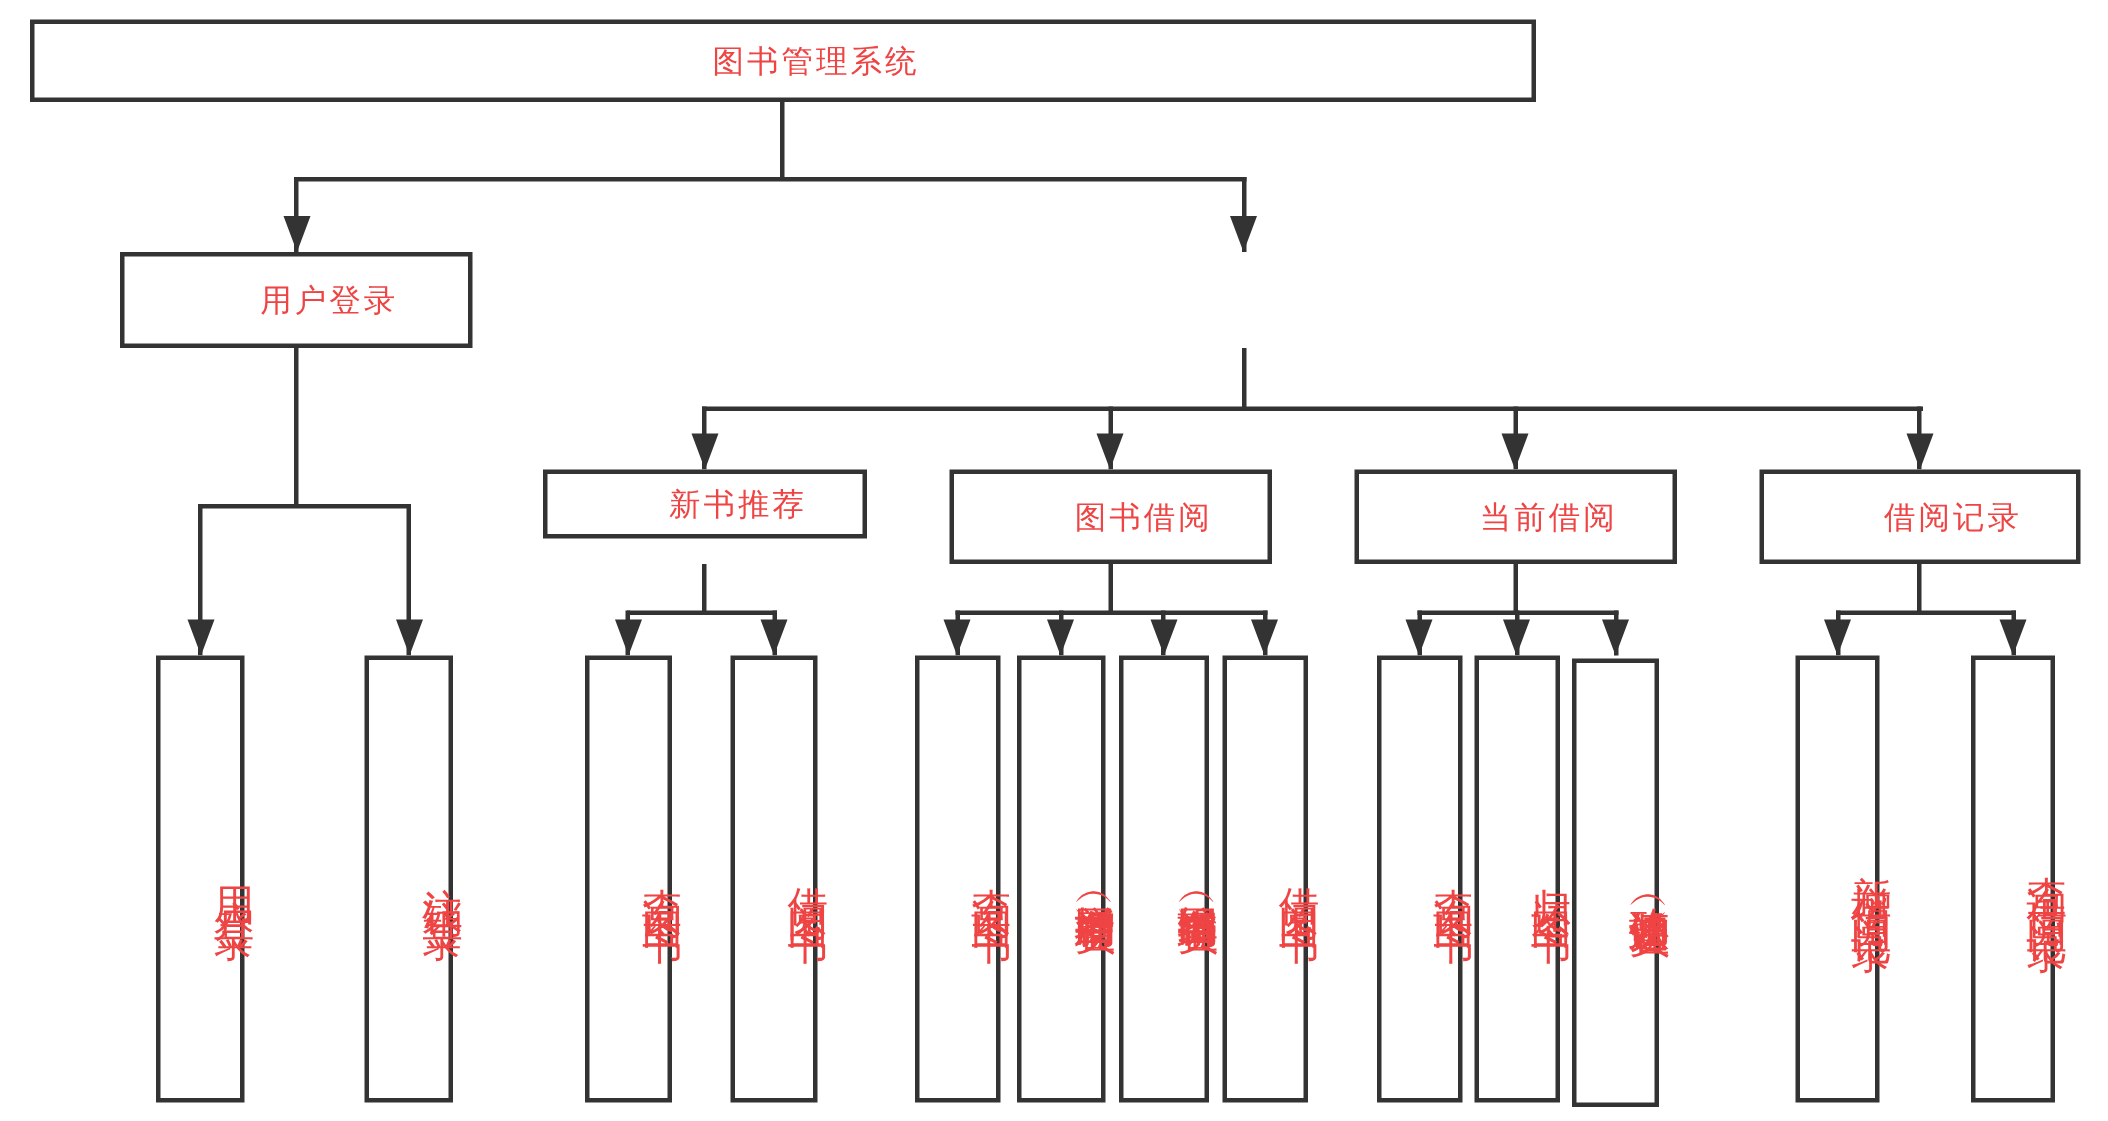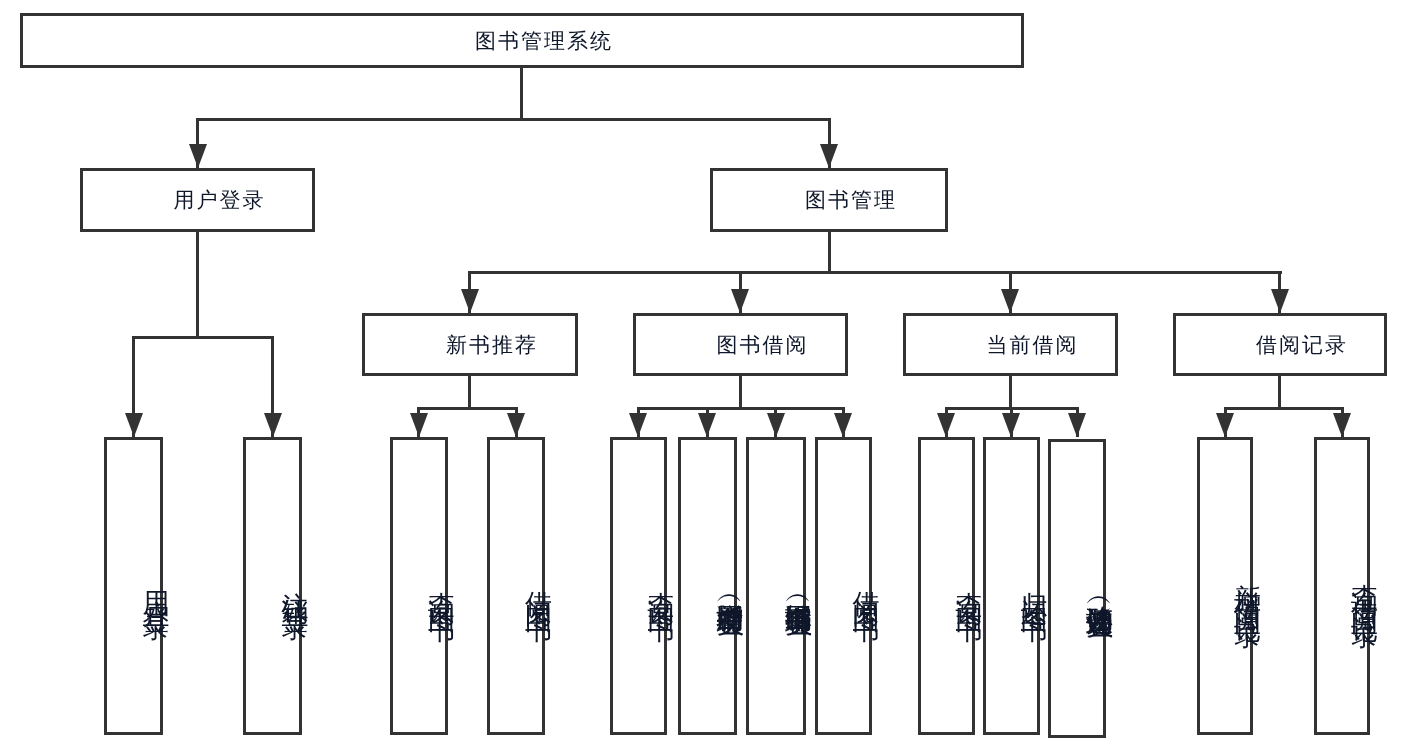--- a/index.html
+++ b/index.html
@@ -11,21 +11,21 @@
     overflow:hidden;
   }
   .box{
     position:absolute;
     box-sizing:border-box;
     border:3px solid #333333;
     background:#ffffff;
     display:flex;
     align-items:center;
     justify-content:center;
-    color:#0f172a;
+    color:#ef4444;
     padding-left:44px;
   }
   .hbox .label{
     font-size:21px;
     letter-spacing:2px;
     white-space:nowrap;
   }
   .vbox .label{
     writing-mode:vertical-rl;
     text-orientation:mixed;
@@ -65,43 +65,40 @@
   <div class="vl" style="left:520px;top:68px;height:51px;"></div>
   <div class="hl" style="left:197px;top:118px;width:634px;"></div>
   <div class="vl" style="left:196px;top:118px;height:50px;"></div>
   <div class="arrow" style="left:189px;top:144px;"></div>
   <div class="vl" style="left:828px;top:118px;height:50px;"></div>
   <div class="arrow" style="left:820px;top:144px;"></div>
 
   <div class="box hbox" style="left:80px;top:168px;width:235px;height:64px;">
     <span class="label">用户登录</span>
   </div>
-  <div class="box hbox" style="left:710px;top:168px;width:238px;height:64px;">
-    <span class="label">图书管理</span>
-  </div>
 
   <div class="vl" style="left:196px;top:232px;height:106px;"></div>
   <div class="hl" style="left:132px;top:336px;width:142px;"></div>
   <div class="vl" style="left:132px;top:336px;height:101px;"></div>
   <div class="arrow" style="left:125px;top:413px;"></div>
   <div class="vl" style="left:271px;top:336px;height:101px;"></div>
   <div class="arrow" style="left:264px;top:413px;"></div>
 
   <div class="vl" style="left:828px;top:232px;height:41px;"></div>
   <div class="hl" style="left:468px;top:271px;width:814px;"></div>
   <div class="vl" style="left:468px;top:271px;height:42px;"></div>
   <div class="arrow" style="left:461px;top:289px;"></div>
   <div class="vl" style="left:739px;top:271px;height:42px;"></div>
   <div class="arrow" style="left:731px;top:289px;"></div>
   <div class="vl" style="left:1009px;top:271px;height:42px;"></div>
   <div class="arrow" style="left:1001px;top:289px;"></div>
   <div class="vl" style="left:1278px;top:271px;height:42px;"></div>
   <div class="arrow" style="left:1271px;top:289px;"></div>
 
-  <div class="box hbox" style="left:362px;top:313px;width:216px;height:63px;text-align:center;">
+  <div class="box hbox" style="left:362px;top:313px;width:216px;height:46px;text-align:center;">
     <span class="label">新书推荐</span>
   </div>
   <div class="box hbox" style="left:633px;top:313px;width:215px;height:63px;">
     <span class="label">图书借阅</span>
   </div>
   <div class="box hbox" style="left:903px;top:313px;width:215px;height:63px;">
     <span class="label">当前借阅</span>
   </div>
   <div class="box hbox" style="left:1173px;top:313px;width:214px;height:63px;">
     <span class="label">借阅记录</span>

